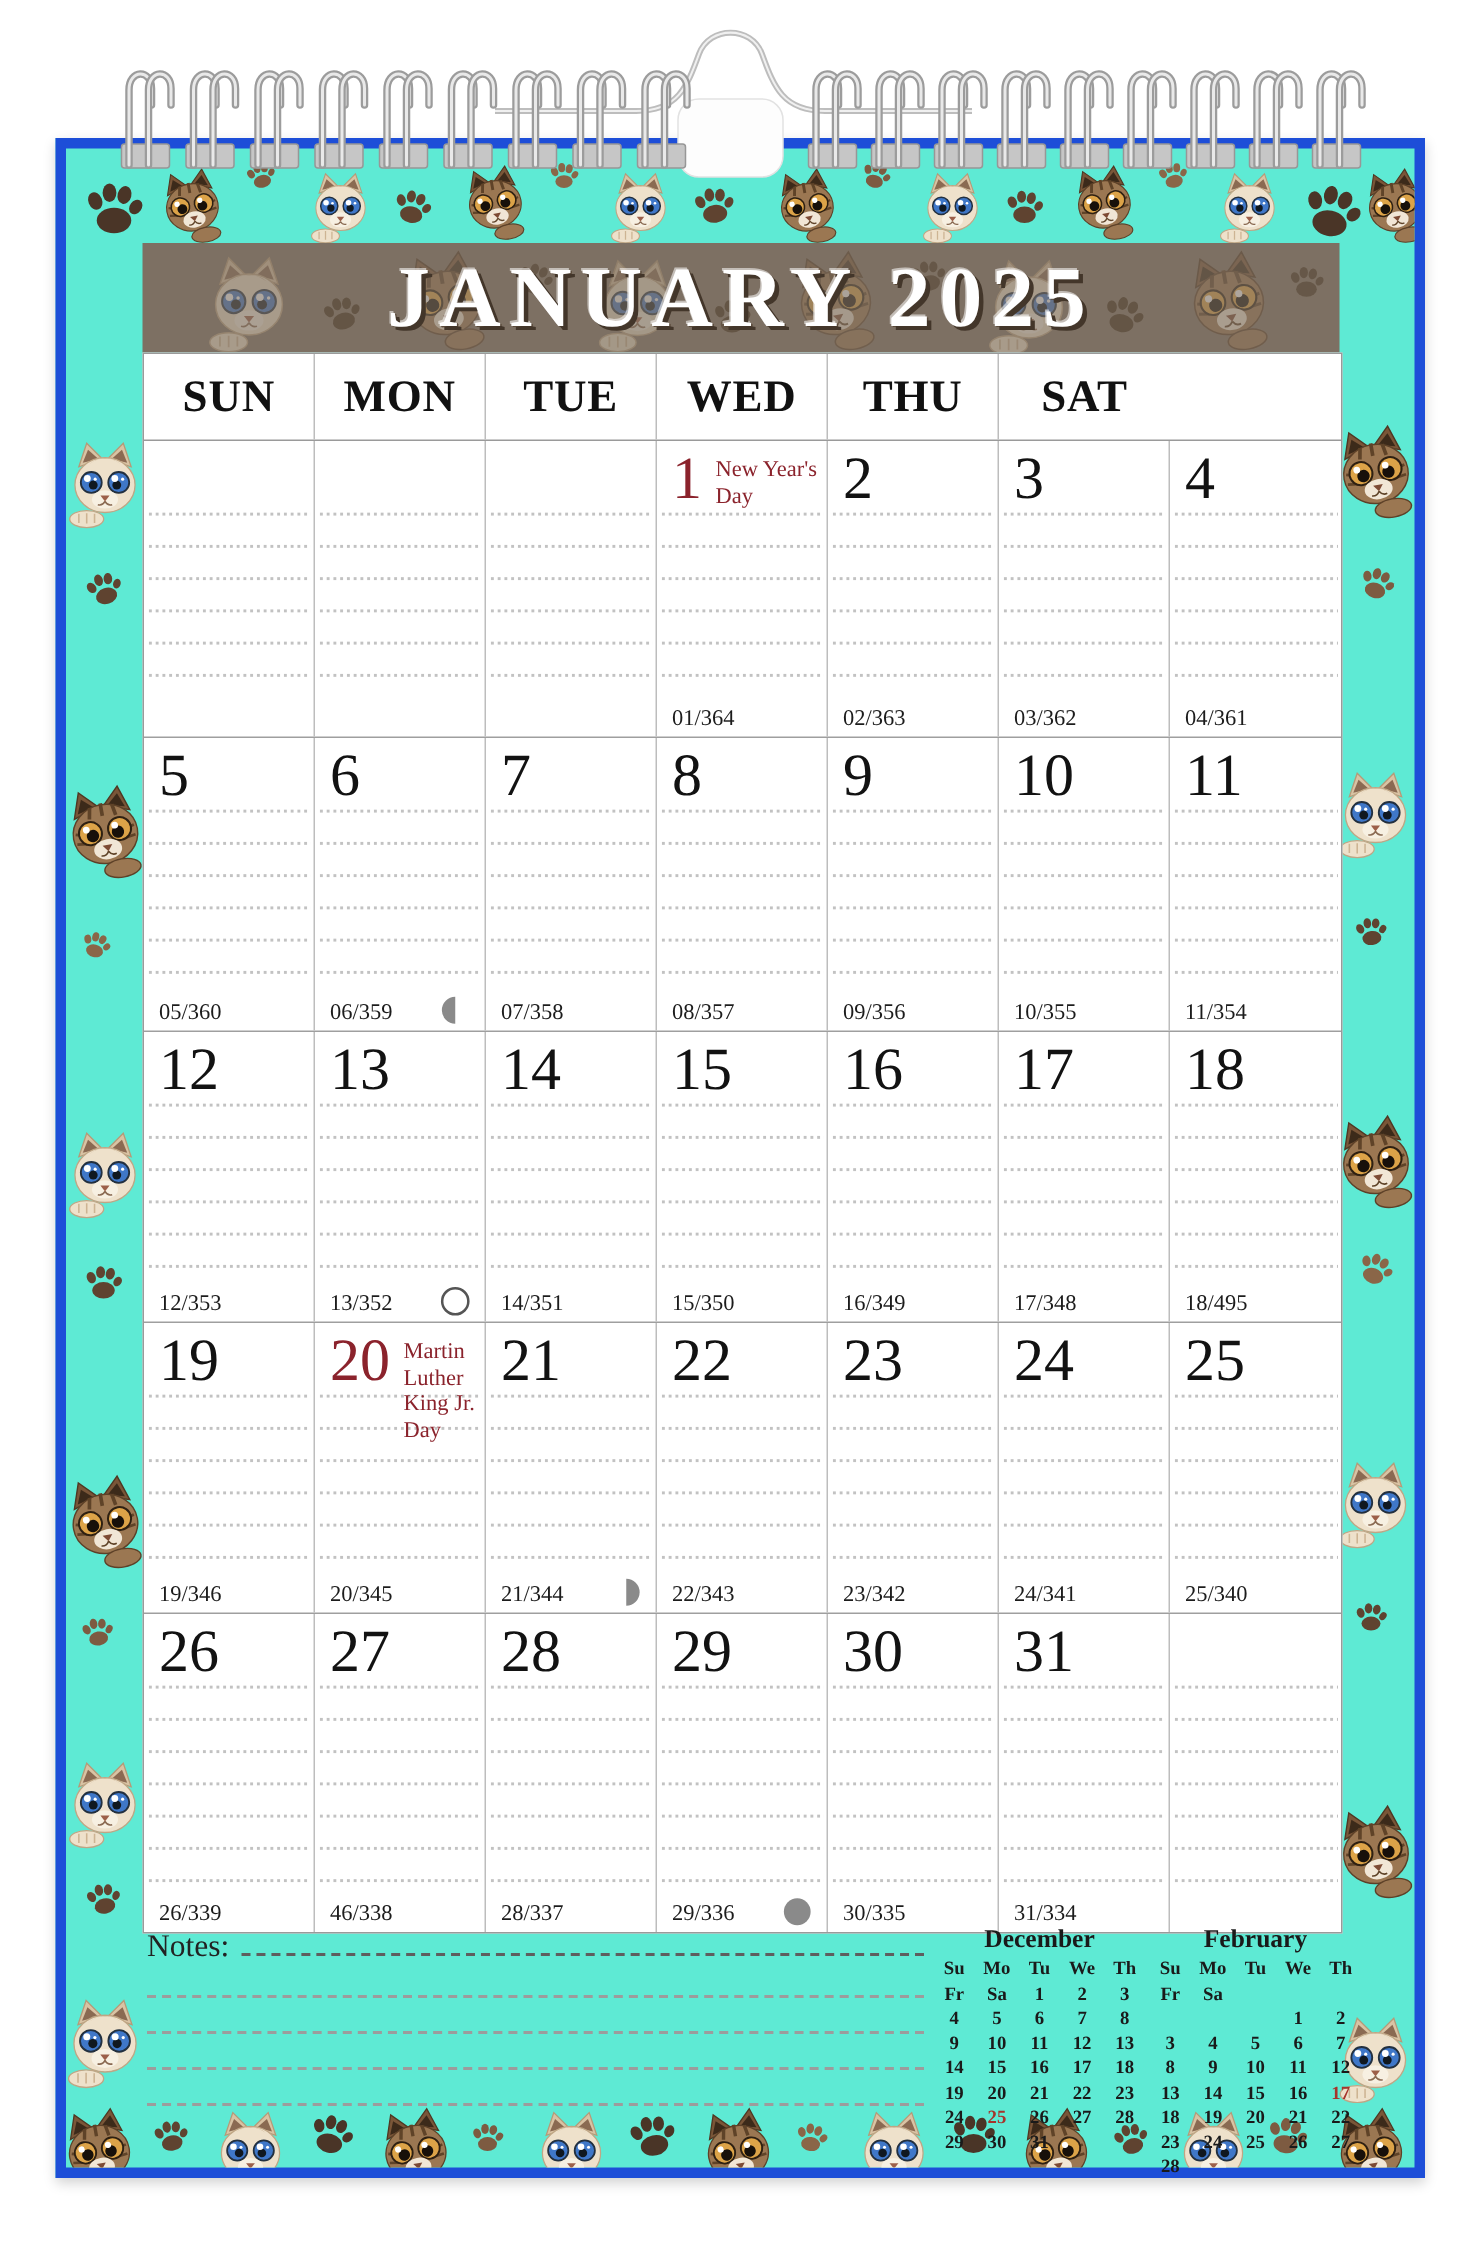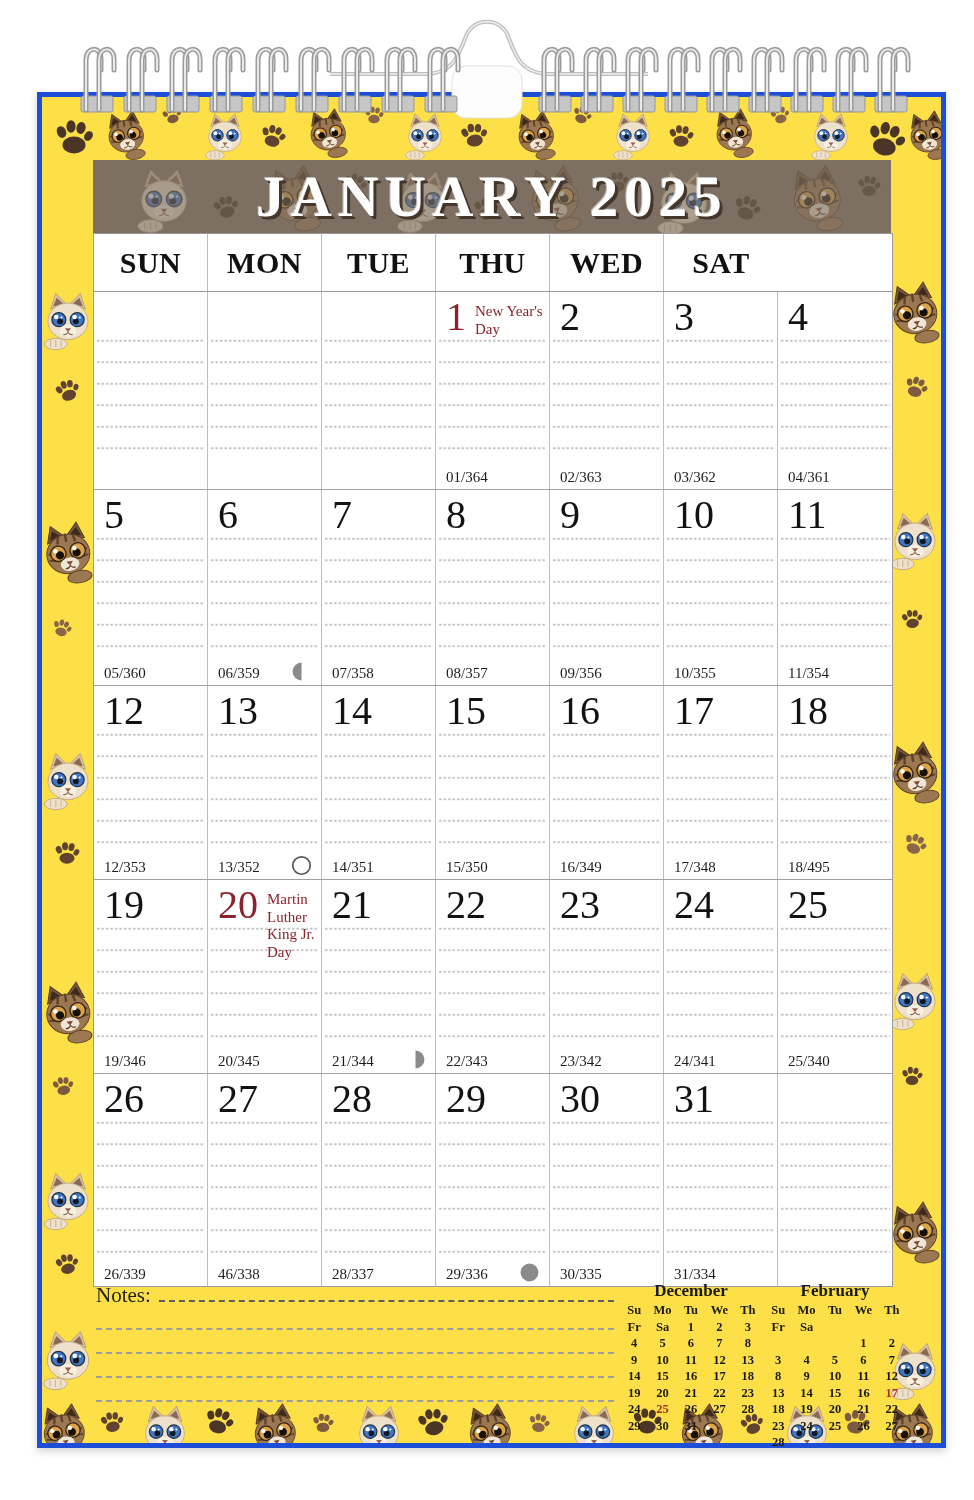--- a/index.html
+++ b/index.html
@@ -1,20 +1,20 @@
 <!DOCTYPE html>
 <html><head>
 <meta charset="utf-8">
 <style>
   html,body{margin:0;padding:0;background:#fff;}
   #stage{position:relative;width:974px;height:1500px;background:#fff;overflow:hidden;
          font-family:"Liberation Serif",serif;}
   
-  #page{position:absolute;left:37px;top:92px;width:899px;height:1346px;background:#fde047;
-        border:5px solid #1d4ed8;box-shadow:0 3px 8px rgba(0,0,0,.18);z-index:1;}
+  #page{position:absolute;left:37px;top:92px;width:899px;height:1346px;background:#5eead4;
+        border:7px solid #1d4ed8;box-shadow:0 3px 8px rgba(0,0,0,.18);z-index:1;}
   .bhost{position:absolute;overflow:hidden;}
   #border-top{left:0;top:0;width:899px;height:63px;}
   #border-bottom{left:0;top:1303px;width:899px;height:43px;}
   #border-left{left:0;top:63px;width:52px;height:1240px;}
   #border-right{left:847px;top:63px;width:52px;height:1240px;}
   .deco{position:absolute;transform-origin:center;}
   
   #title-band{position:absolute;left:51px;top:63px;width:798px;height:73px;background:#7d7063;
               overflow:hidden;}
   #title-band .bandtext{position:relative;z-index:3;display:block;text-align:center;
@@ -340,22 +340,22 @@
         <svg class="deco" style="left:764px;top:14px;width:24px;height:24px;color:#51402e;opacity:0.5;">
           <use href="#sym-paw"></use>
         </svg>
       </div>
 
     <div id="cal">
       <div id="weekday-row">
           <div class="hcell">SUN</div>
           <div class="hcell">MON</div>
           <div class="hcell">TUE</div>
+          <div class="hcell">WED</div>
           <div class="hcell">THU</div>
-          <div class="hcell">WED</div>
           <div class="hcell">SAT</div>
         </div>
       <div id="grid-body">
           <div class="wrow">
             <div class="cell">
               <div class="lines"></div>
             </div>
             <div class="cell">
               <div class="lines"></div>
             </div>

